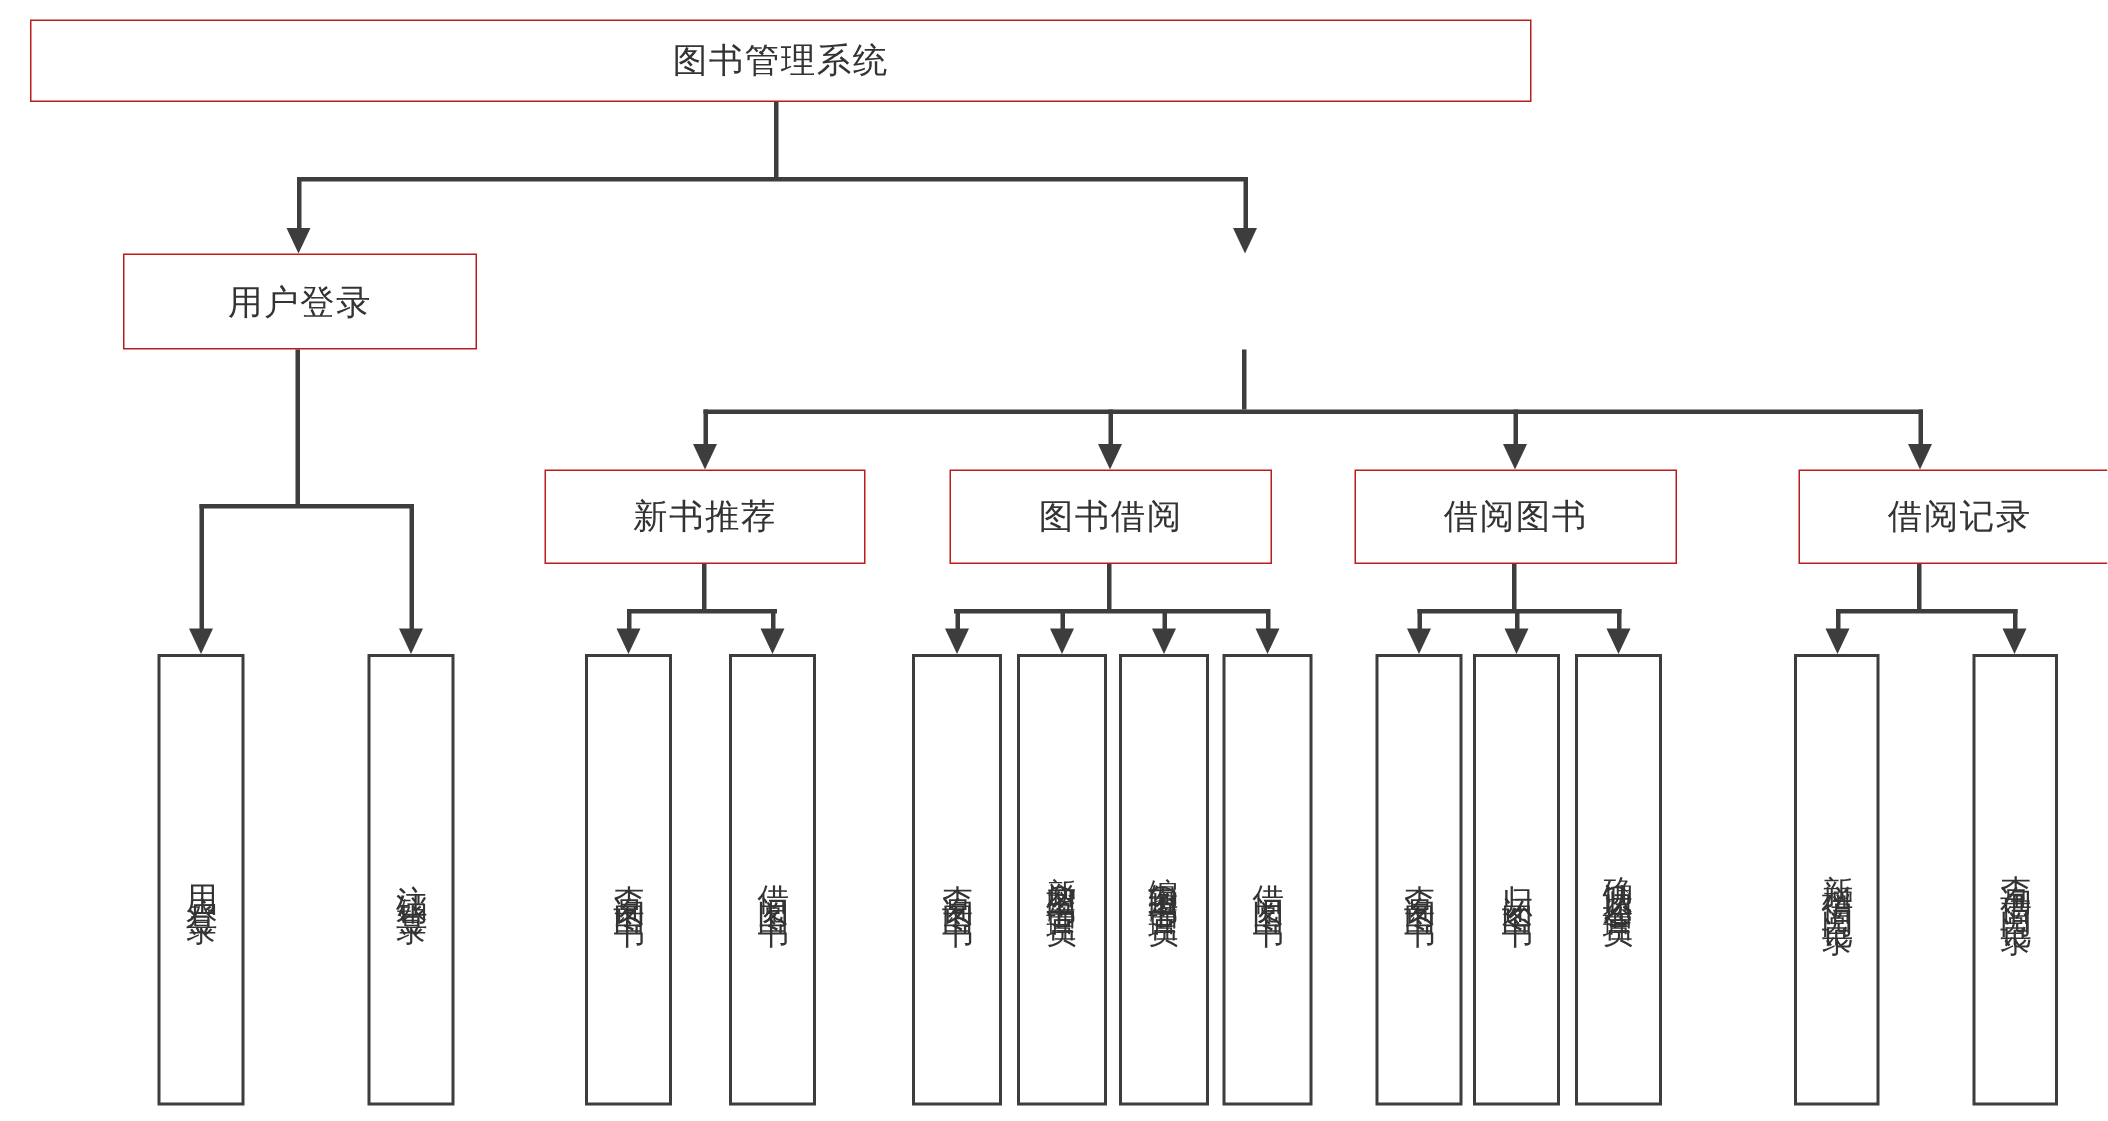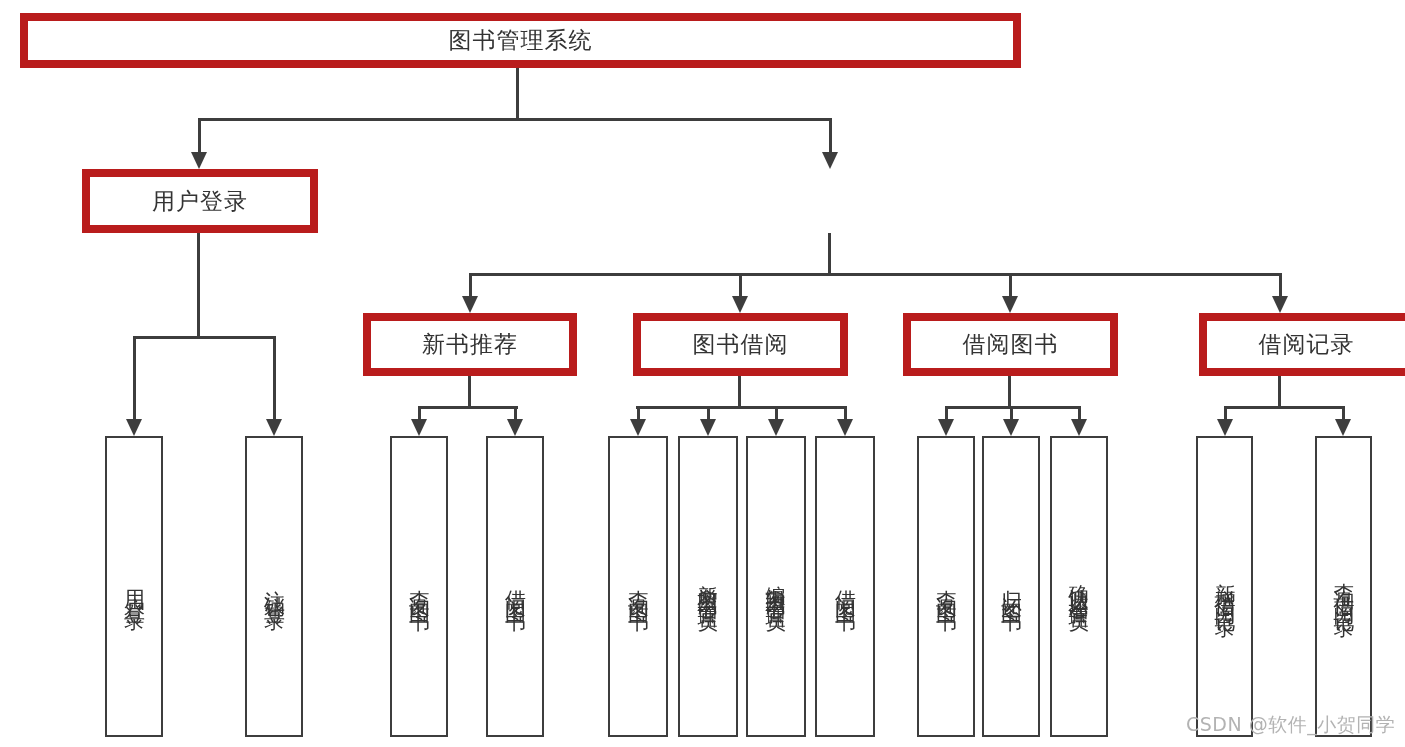--- a/index.html
+++ b/index.html
@@ -8,21 +8,21 @@
     width: 1405px;
     height: 747px;
     background: #ffffff;
     font-family: "DejaVu Sans", "Liberation Sans", sans-serif;
     overflow: hidden;
   }
   .box {
     position: absolute;
     box-sizing: border-box;
     background: #ffffff;
-    border: 8px solid #b91c1c;
+    border: 1px solid #b91c1c;
     color: #333333;
     display: flex;
     align-items: center;
     justify-content: center;
     font-size: 23px;
     letter-spacing: 1px;
   }
   .leaf {
     position: absolute;
     box-sizing: border-box;
@@ -186,15 +186,14 @@
     <span class="vtext tight">确认归还（管理员）</span>
   </div>
 
   <div class="leaf" style="left:1196px; width:57px;">
     <span class="vtext">新增借阅记录</span>
   </div>
   <div class="leaf" style="left:1315px; width:57px;">
     <span class="vtext">查询借阅记录</span>
   </div>
 
-  <div class="watermark">CSDN @软件_小贺同学</div>
 
 </div>
 
 </body></html>

